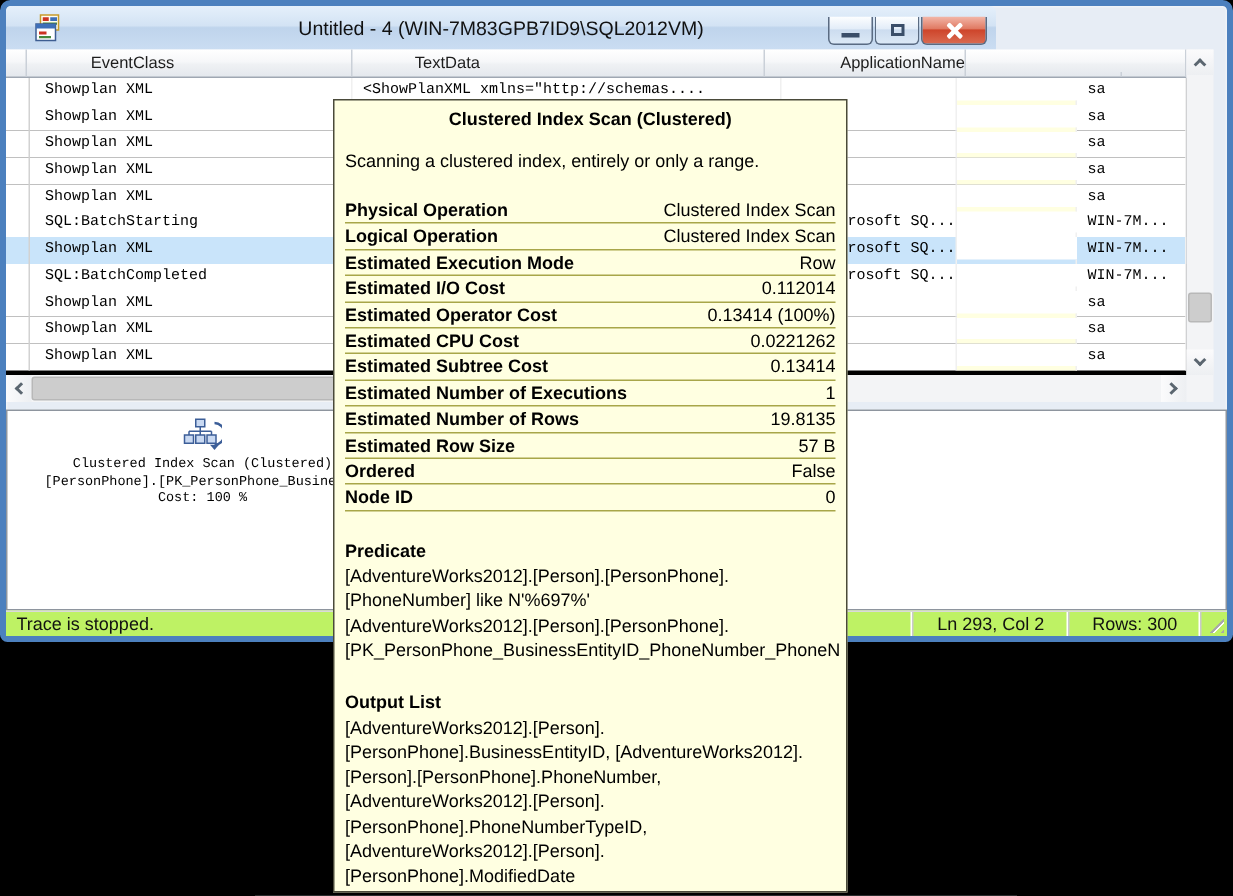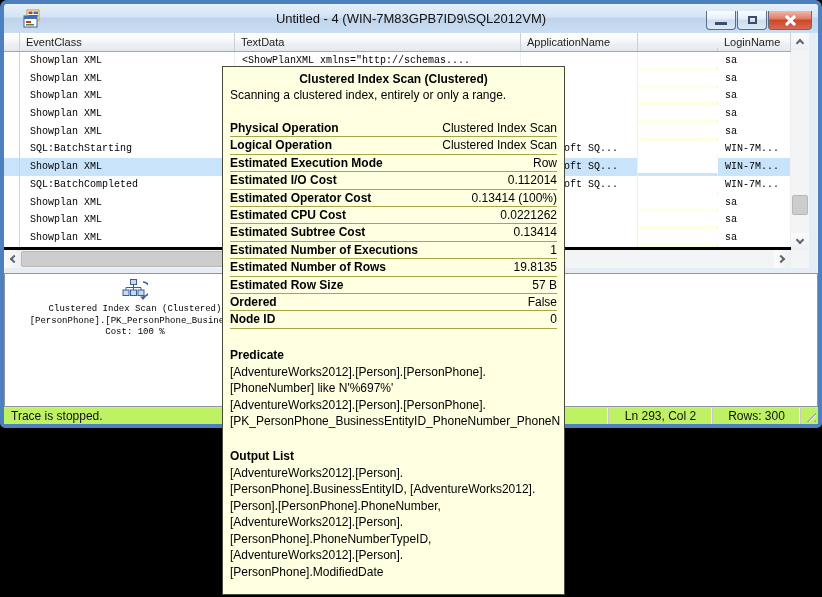--- a/index.html
+++ b/index.html
@@ -6,21 +6,21 @@
   html,body { width:822px; height:597px; background:#000; overflow:hidden;
               font-family:"Liberation Sans", sans-serif; }
   .canvas { position:relative; width:822px; height:597px; background:#000; }
 
   
   .window { position:absolute; left:0; top:0; width:822px; height:428px;
             border:4px solid #4C80BE; border-radius:7px 7px 5px 5px;
             background:#E7EDF5; box-shadow:inset 0 0 0 1px rgba(255,255,255,.35); }
   .inner { position:relative; width:814px; height:420px; }
 
-  .titlebar { position:absolute; left:0; top:0; width:814px; height:29px;
+  .titlebar { position:absolute; left:0; top:0; width:660px; height:29px;
               background:linear-gradient(180deg,#E5F0FB 0%,#D3E3F4 45%,#BFD4EC 50%,#CADDF2 100%);
               border-radius:4px 4px 0 0; }
   .app-icon { position:absolute; left:18px; top:4px; width:22px; height:22px; }
   .title { position:absolute; left:0; right:0; top:0; height:29px; line-height:29px;
            text-align:center; font-size:13px; color:#111; }
   .winbtns { position:absolute; right:6px; top:7px; display:flex; gap:1px; }
   .wbtn { height:19px; border:1px solid #5A6B82; border-radius:0 0 4px 4px; border-top-width:0;
           display:flex; align-items:center; justify-content:center; }
   .wbtn.min,.wbtn.max { width:30px;
           background:linear-gradient(180deg,#FDFEFF 0%,#E3EDF8 45%,#CCDCEF 50%,#DCE9F6 100%); }
@@ -29,27 +29,27 @@
   .g-min { width:12px; height:3px; background:#3A4E69; margin-top:6px; }
   .g-max { width:9px; height:8px; border:2px solid #3A4E69; background:transparent; }
   .g-x { position:relative; width:12px; height:12px; }
   .g-x:before,.g-x:after { content:""; position:absolute; left:5px; top:0; width:3px; height:13px;
           background:#FFF; border-radius:1px; }
   .g-x:before { transform:rotate(45deg);} .g-x:after { transform:rotate(-45deg);}
 
   
   .grid-header { position:absolute; left:0; top:29px; width:787px; height:19px; display:flex;
           background:linear-gradient(180deg,#FFFFFF,#F6F7F9 45%,#EFF1F4 55%,#E4E8ED);
-          border-bottom:1px solid #9FA7B2; }
+          border-bottom:1px solid #9FA7B2;gap:36px; }
   .hcell { border-right:1px solid #CAD0D8; font-size:11px; color:#1d1d1d;
            padding:3px 0 0 6px; overflow:hidden; white-space:nowrap; }
   .c-sel   { width:16px; }
   .c-event { width:215px; }
   .c-text  { width:286px; }
-  .c-app   { width:117px; }
+  .c-app   { width:117px;text-align:right; }
   .c-nt    { width:80px;margin-top:15px; }
   .c-login { flex:1; }
   .grid-body { position:absolute; left:0; top:48px; width:787px; height:198px;
                background:#000000; overflow:hidden; }
   .grid-row { display:flex; height:17.7px; background:#FFF; }
   .grid-row .cell { font-family:"Liberation Mono", monospace; font-size:10px; color:#000;
                padding:3px 0 0 7px; white-space:nowrap; overflow:hidden;
                border-right:1px solid #F0F0F0; }
   .grid-row .c-sel { border-right:1px solid #D2D2D2; padding:0; }
   .grid-row .c-event { padding-left:10px; }
@@ -95,21 +95,21 @@
   .sb-grip { width:18px; height:100%; position:relative; }
   .sb-grip:after { content:""; position:absolute; right:2px; bottom:2px; width:11px; height:11px;
        background:repeating-linear-gradient(135deg,transparent 0 3px,#A9A9A9 3px 4.5px,#FFF 4.5px 5.5px);
        clip-path:polygon(100% 0,100% 100%,0 100%); }
 
   
   .tooltip { position:absolute; left:222px; top:66px; width:343px; height:529px;
              background:#FFFFE1; border:1px solid #4A4A3A; z-index:50;
              padding:3px 7px; overflow:hidden; font-size:12px; color:#000; }
   .tt-title { font-weight:bold; text-align:center; padding-top:2px; }
-  .tt-desc { margin-top:2px; }
+  .tt-desc { margin-top:14px; }
   .tt-props { margin-top:18px; }
   .tt-prop { display:flex; justify-content:space-between; align-items:baseline;
              border-bottom:1px solid #A8A649; padding:1px 0 2px 0; height:17.4px; }
   .tt-label { font-weight:bold; white-space:nowrap; }
   .tt-value { white-space:nowrap; }
   .tt-sections { margin-top:13px; }
   .tt-sec-title { font-weight:bold; margin-top:18px; line-height:17px; }
   .tt-line { line-height:16.5px; white-space:nowrap; }
 </style>
 </head>

